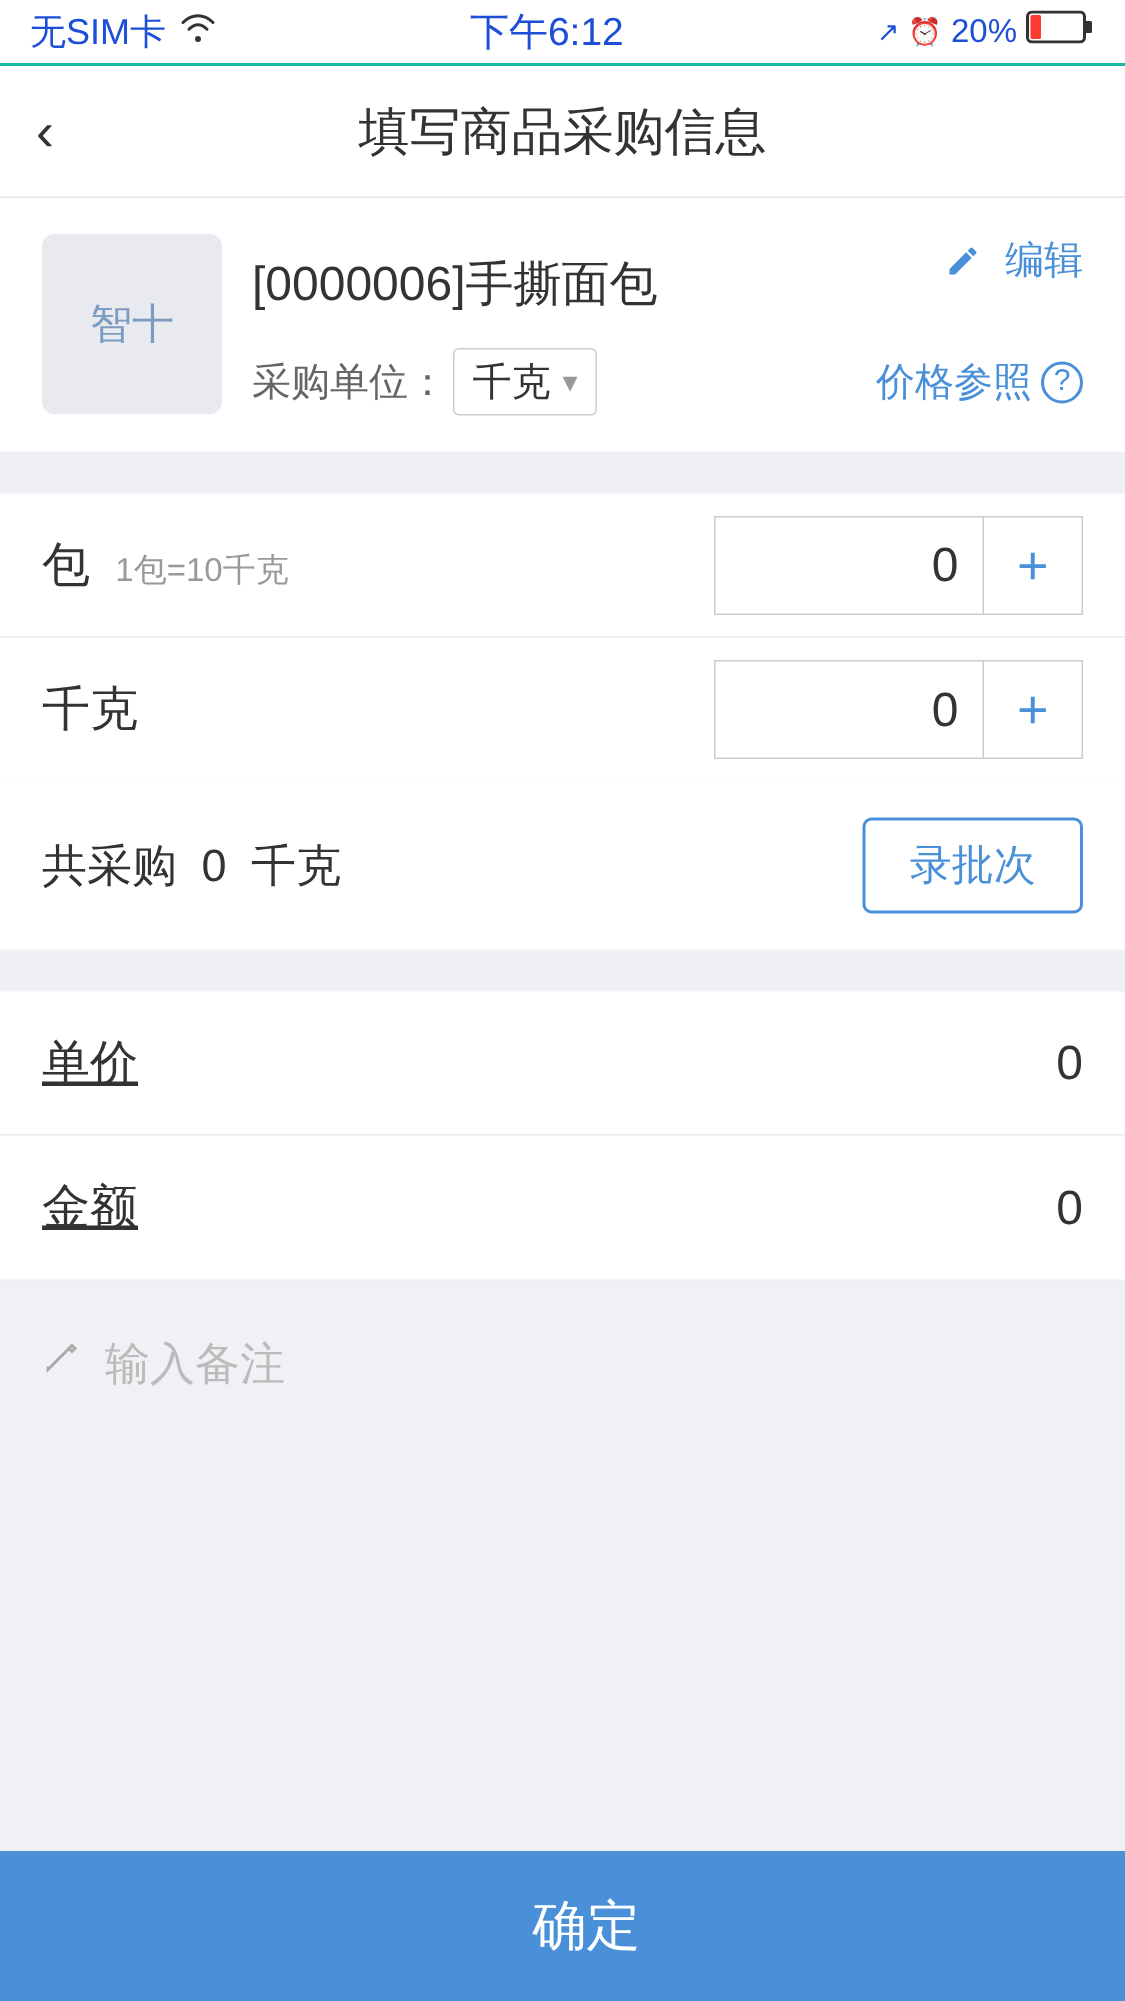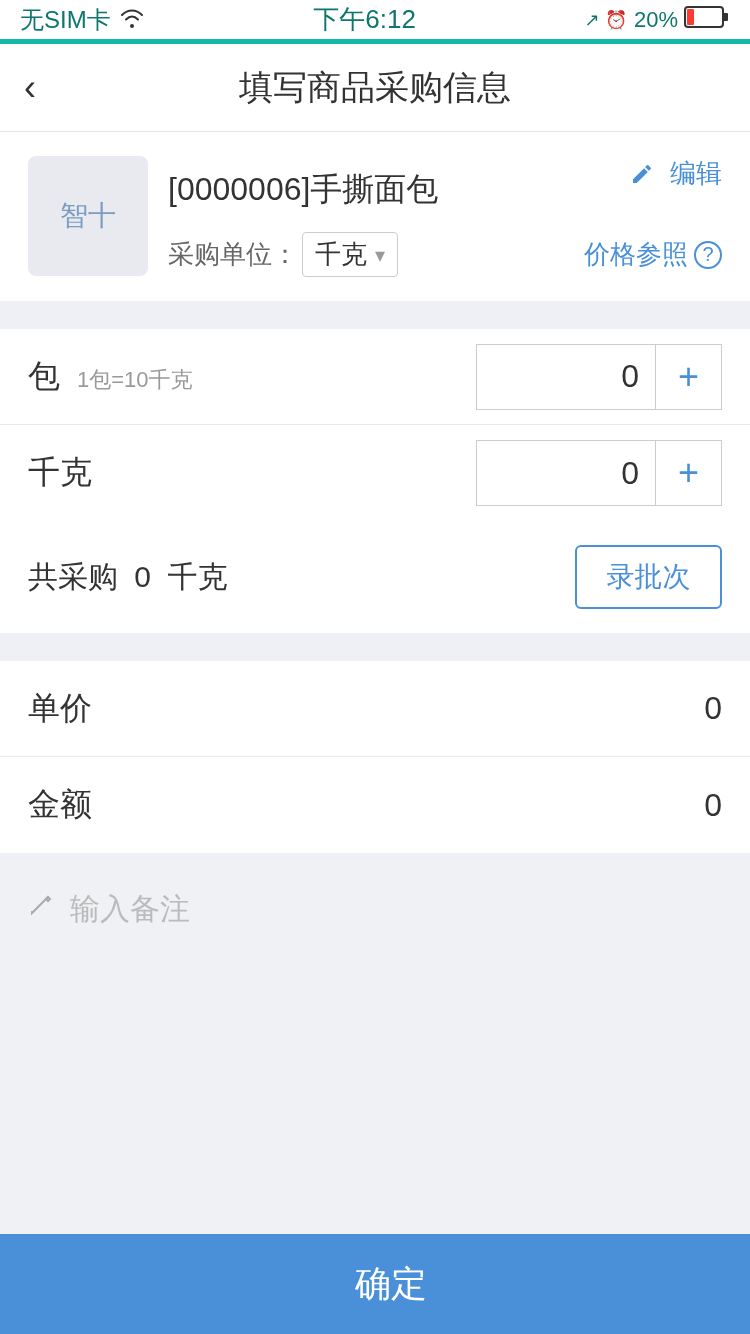--- a/index.html
+++ b/index.html
@@ -16,22 +16,22 @@
     
     .status-bar {
       width: 100%;
       height: 44px;
       background: #fff;
       display: flex;
       align-items: center;
       justify-content: space-between;
       padding: 0 20px;
       font-size: 24px;
-      color: #0f766e;
-      border-bottom: 5px solid #14b8a6;
+      color: #1d4ed8;
+      border-bottom: 2px solid #14b8a6;
     }
     .status-left {
       display: flex;
       align-items: center;
       gap: 8px;
     }
     .status-center {
       font-size: 26px;
       font-weight: 500;
     }
@@ -250,20 +250,21 @@
       padding: 0 28px;
       height: 96px;
       border-bottom: 1px solid #e8eaed;
     }
     .price-row:last-child {
       border-bottom: none;
     }
     .price-label {
       font-size: 32px;
       color: #333;
+      text-decoration: underline;
     }
     .price-value {
       font-size: 32px;
       color: #333;
     }
 
     
     .remark-section {
       background: #f0f1f5;
       padding: 28px;

